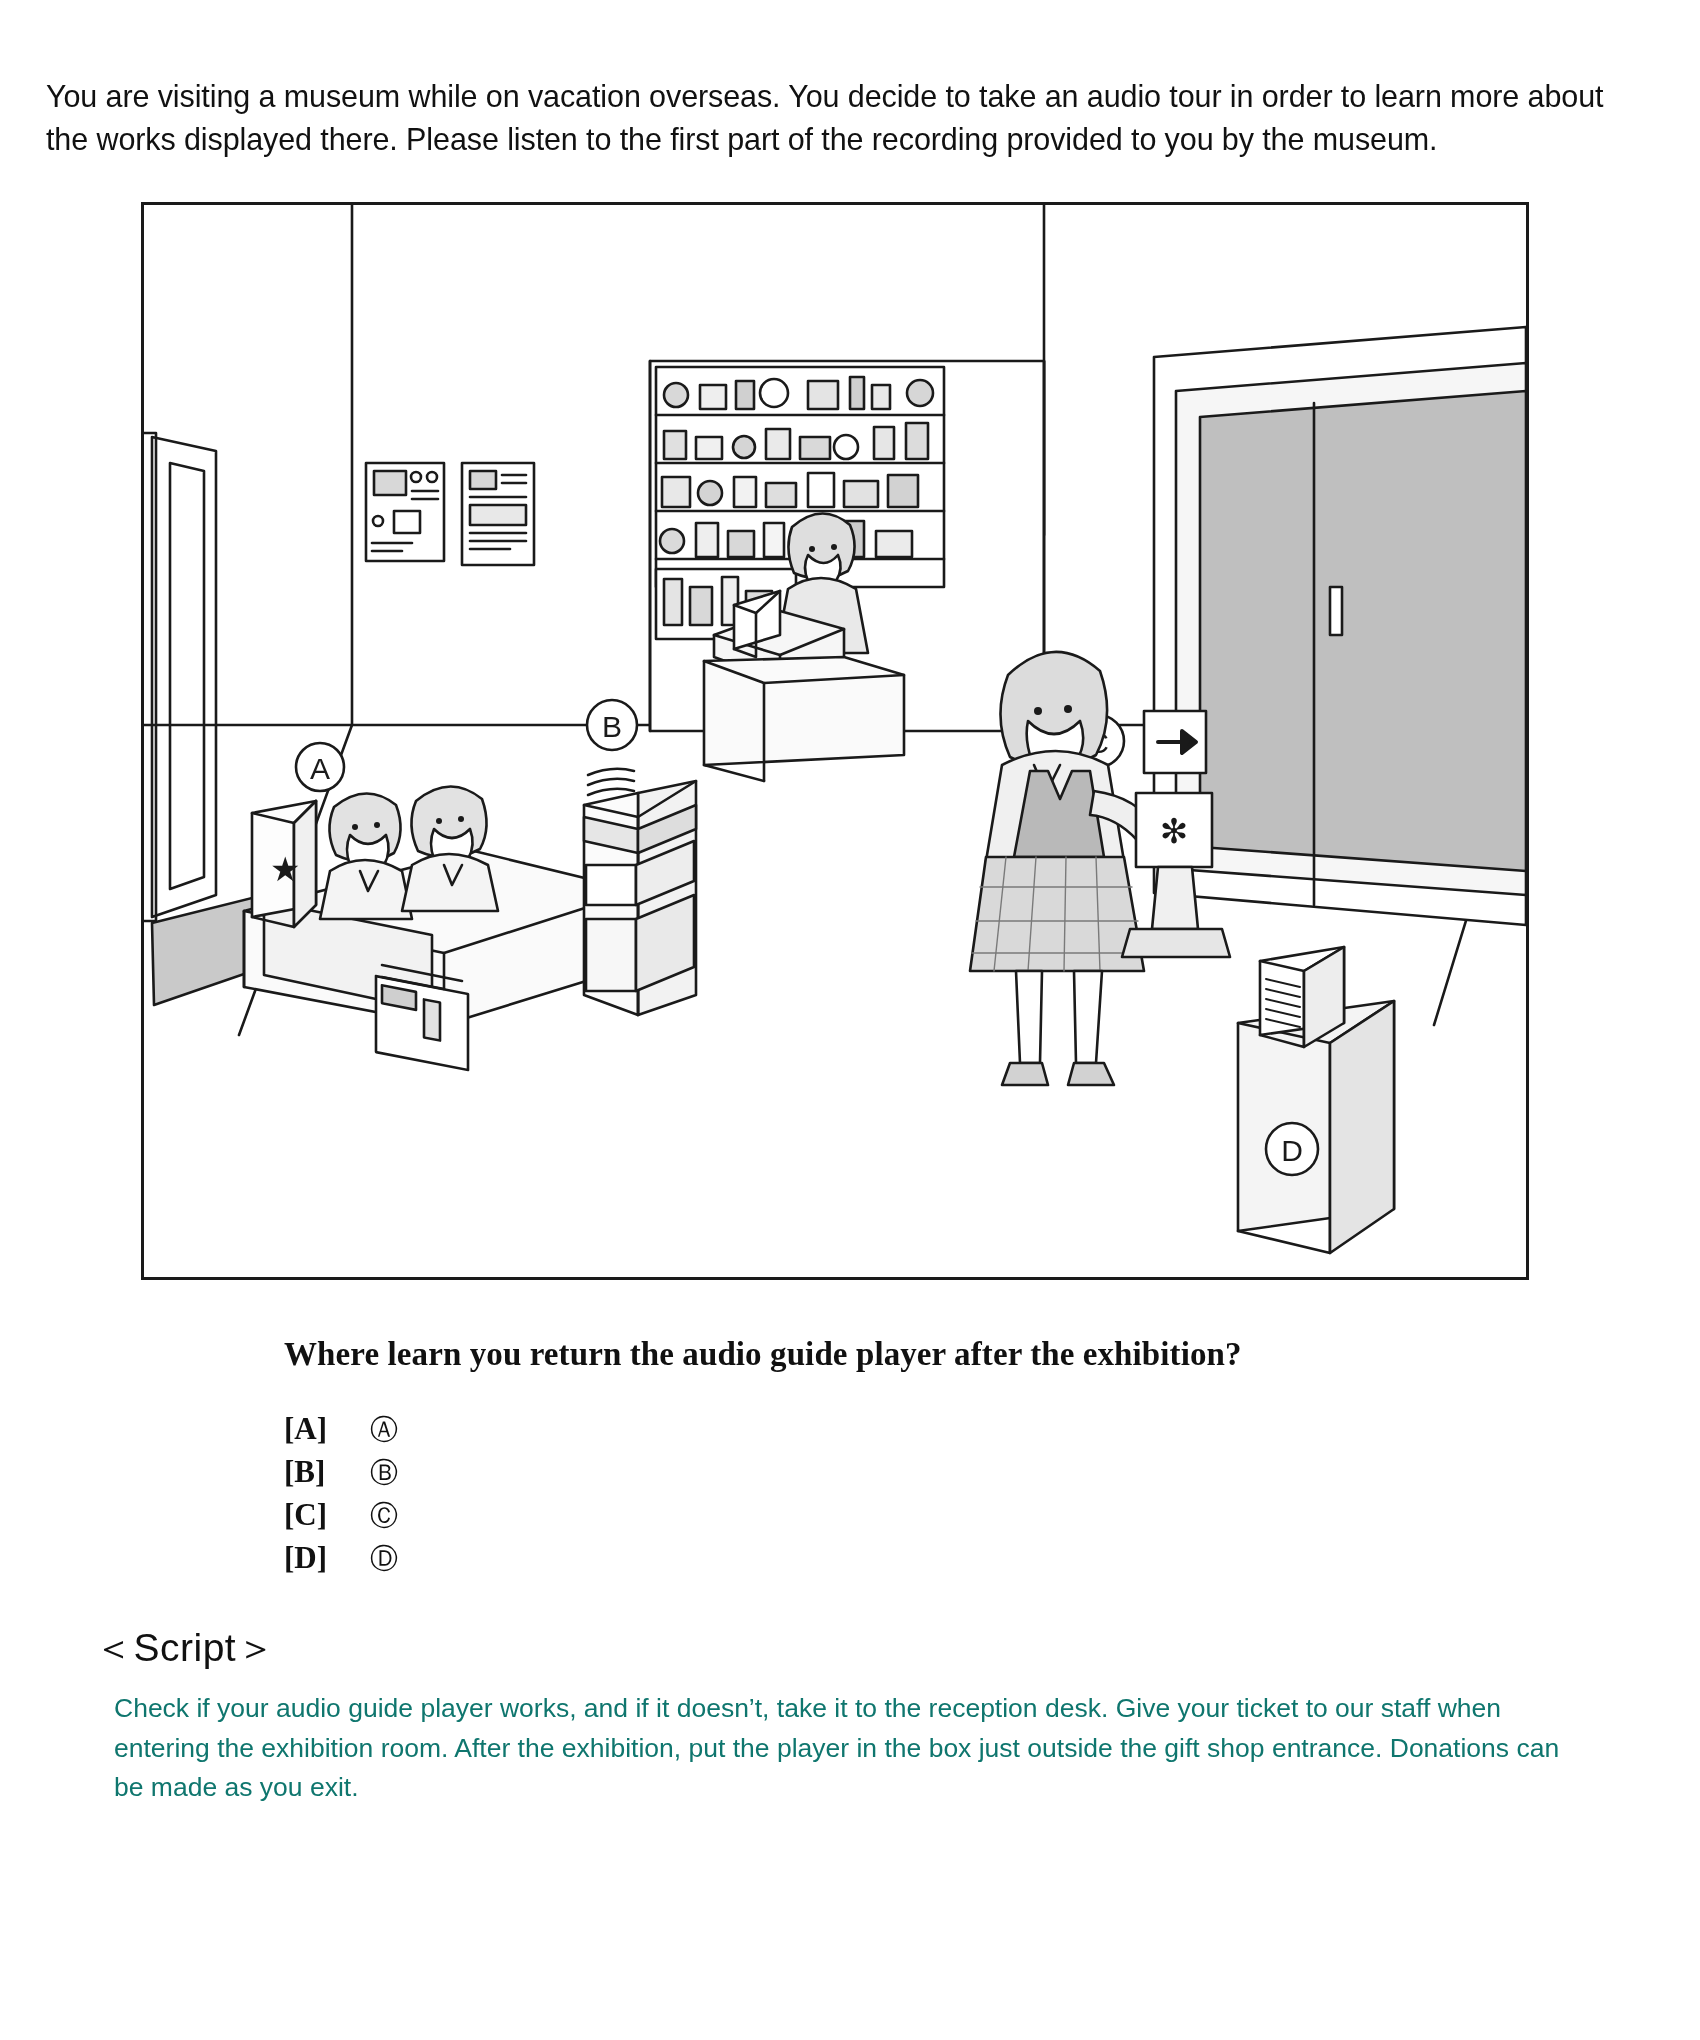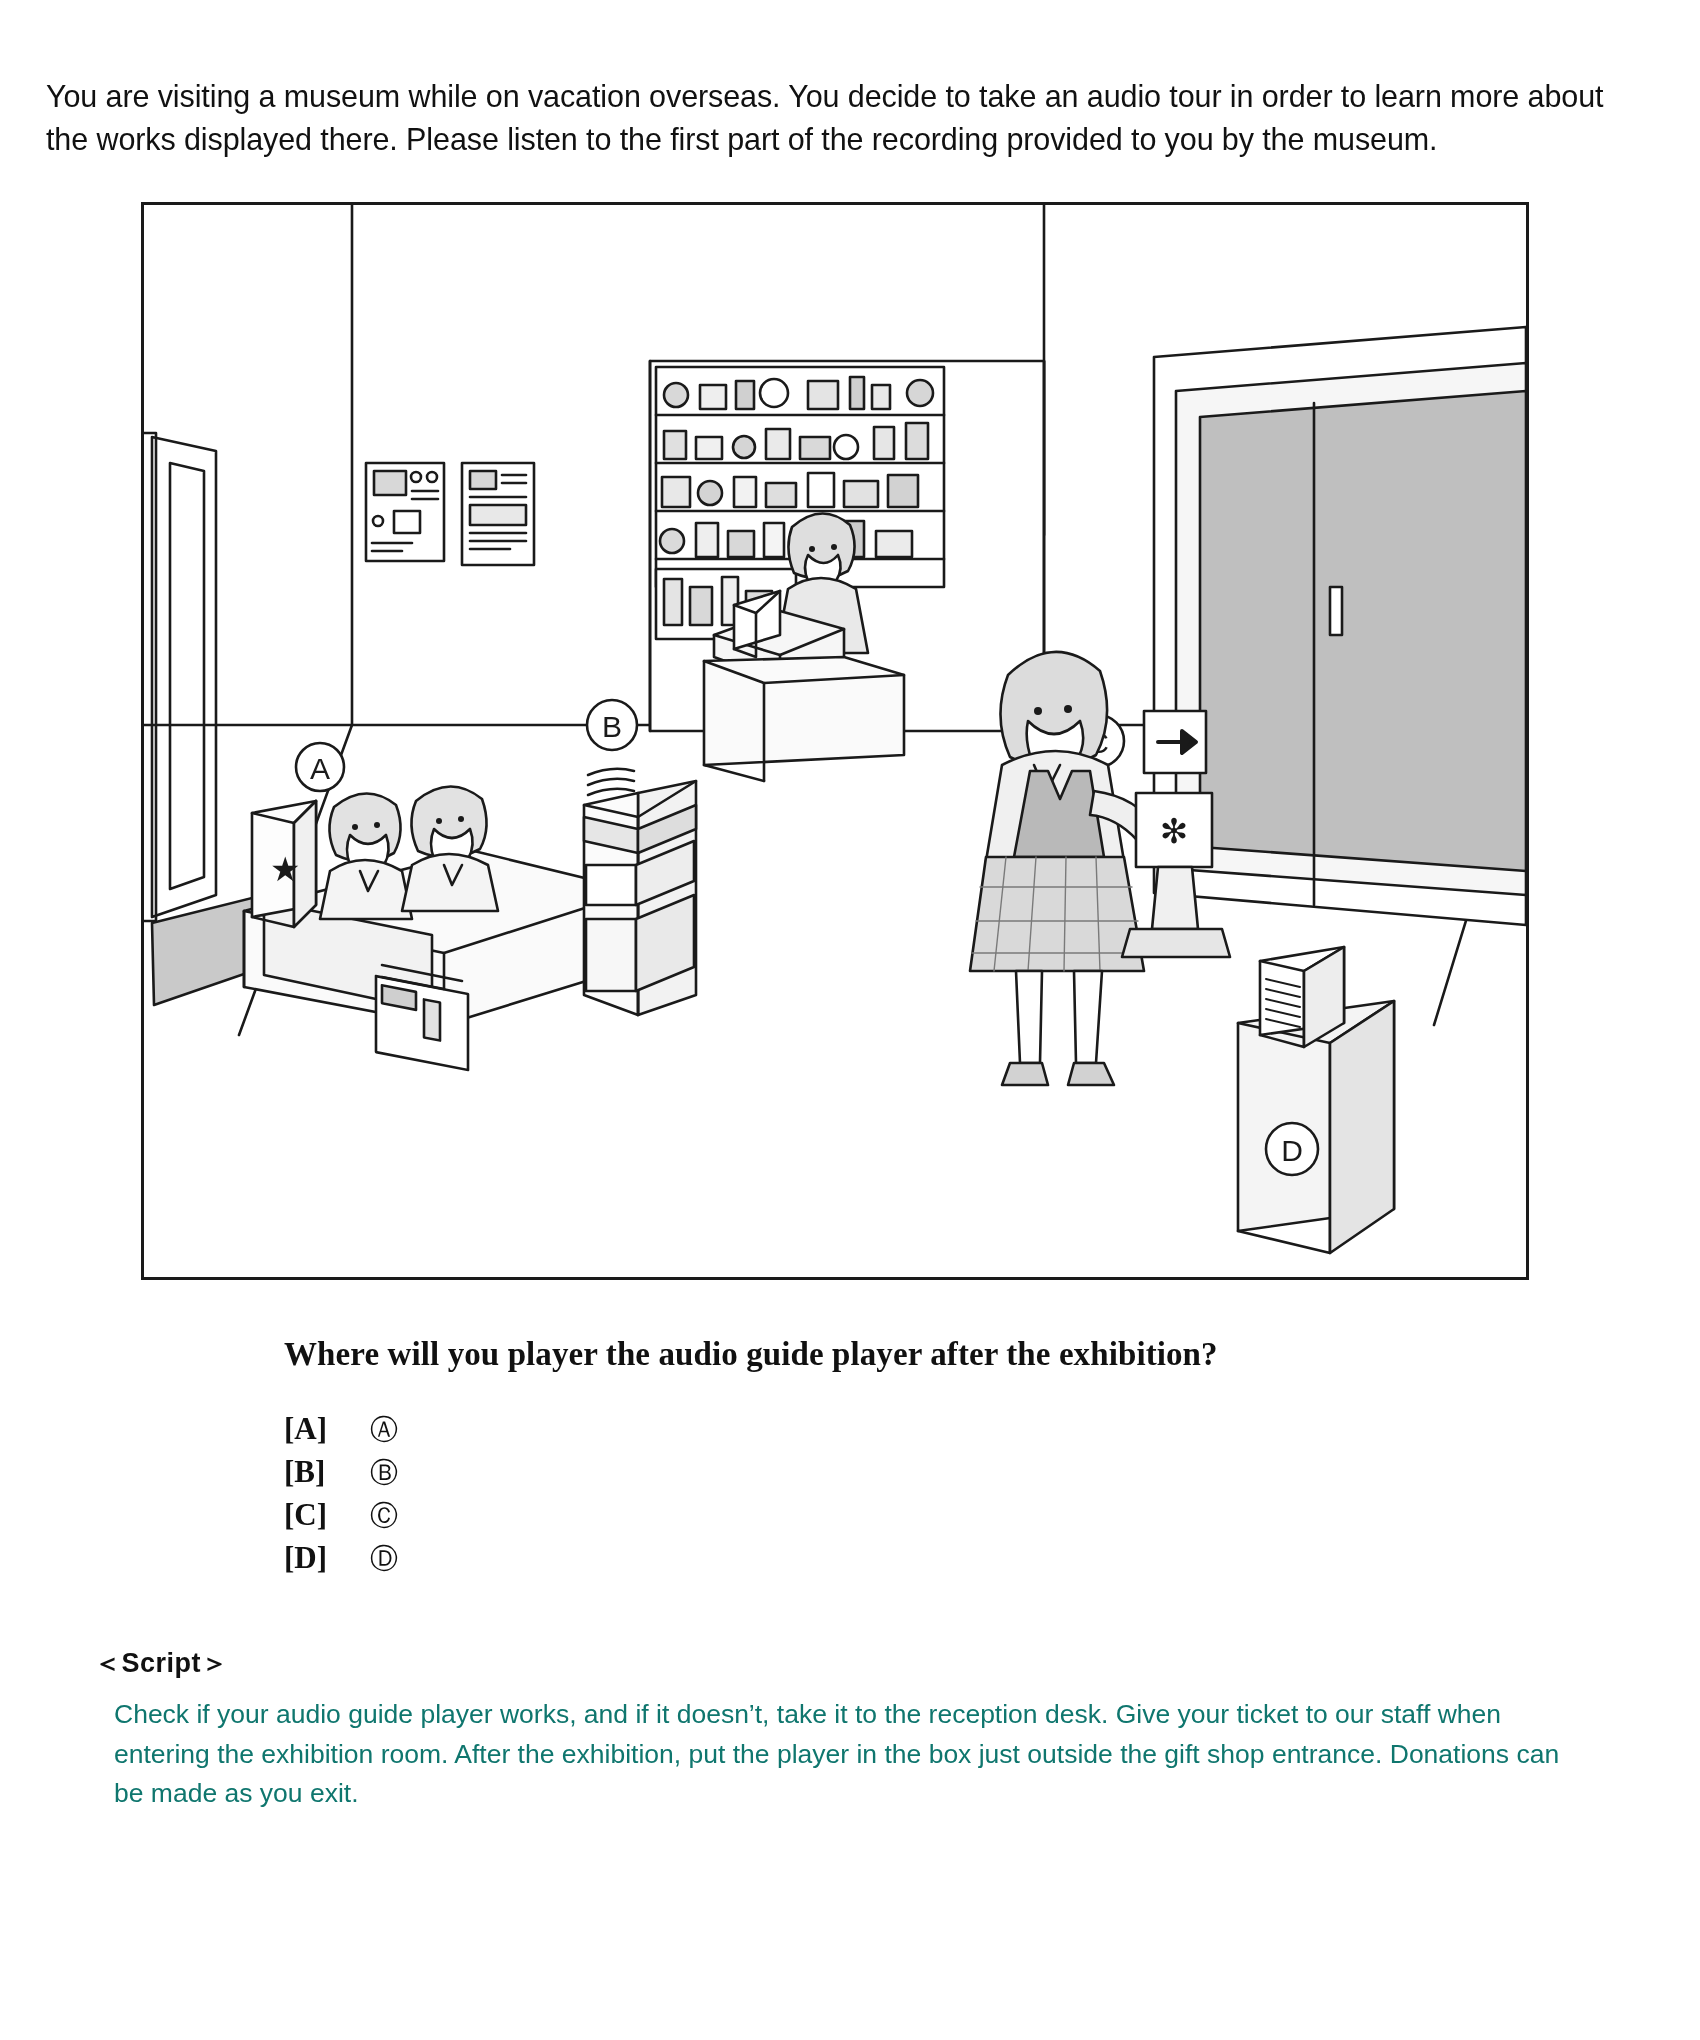--- a/index.html
+++ b/index.html
@@ -73,24 +73,24 @@
     font-weight: 700;
     width: 86px;
   }
   .choice-val {
     font-size: 28px;
     font-weight: 400;
   }
 
   
   .script-head {
-    margin-top: 62px;
+    margin-top: 38px;
     margin-left: 48px;
-    font-size: 27px;
-    font-weight: 700;
+    font-size: 39px;
+    font-weight: 400;
     letter-spacing: 0.5px;
     color: #111111;
   }
   .script-body {
     margin-top: 14px;
     margin-left: 68px;
     margin-right: 30px;
     font-size: 26.5px;
     line-height: 1.48;
     color: #0f766e;
@@ -353,21 +353,21 @@
             </g>
           </g>
           <circle cx="1148" cy="944" r="26" fill="#ffffff"></circle>
           <text x="1148" y="956" text-anchor="middle" font-family="Liberation Sans, sans-serif" font-size="30" fill="#1a1a1a" stroke="none">D</text>
 
         </g>
       </svg>
     </div>
   </div>
 
-  <p class="question">Where will you player the audio guide player after the exhibition?</p>
+  <p class="question">Where learn you return the audio guide player after the exhibition?</p>
 
   <div class="choices">
     <div class="choice-row">
       <span class="choice-key">[A]</span>
       <span class="choice-val">Ⓐ</span>
     </div>
     <div class="choice-row">
       <span class="choice-key">[B]</span>
       <span class="choice-val">Ⓑ</span>
     </div>

